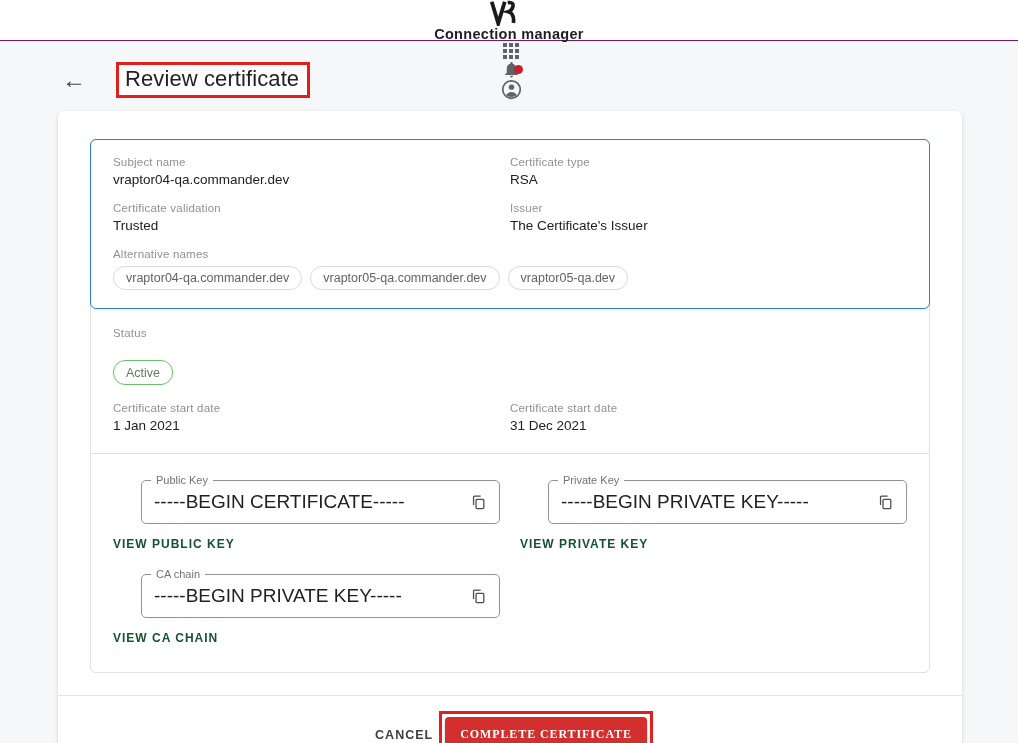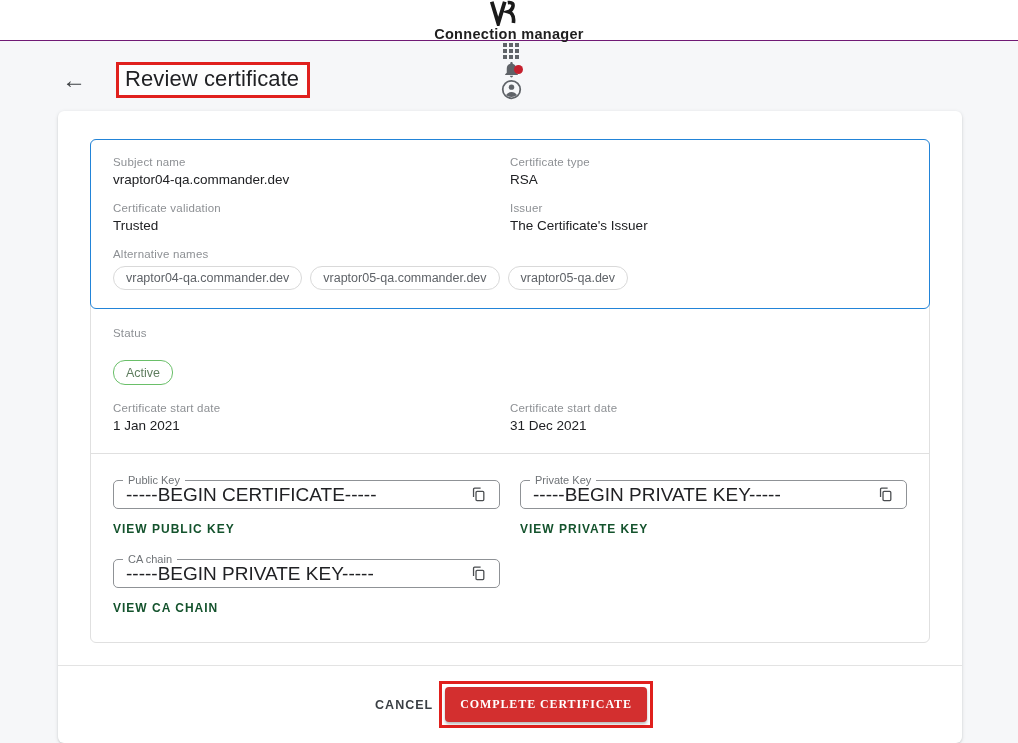--- a/index.html
+++ b/index.html
@@ -124,23 +124,24 @@
     display: grid;
     grid-template-columns: 1fr 1fr;
     column-gap: 20px;
     row-gap: 22px;
   }
   .key-block {}
   .key-field {
     position: relative;
     border: 1px solid #8f9296;
     border-radius: 5px;
-    height: 29px;
+    height: 44px;
     display: flex; align-items: center;
     padding: 0 8px 0 12px;
+    margin-left: 28px;
   }
   .key-label {
     position: absolute; top: -7px; left: 9px;
     background: #ffffff; padding: 0 5px;
     font-size: 11px; color: #6f7377;
   }
   .key-value { font-size: 19px; color: #202124; }
   .copy-btn {
     margin-left: auto;
     background: none; border: none; cursor: pointer;

